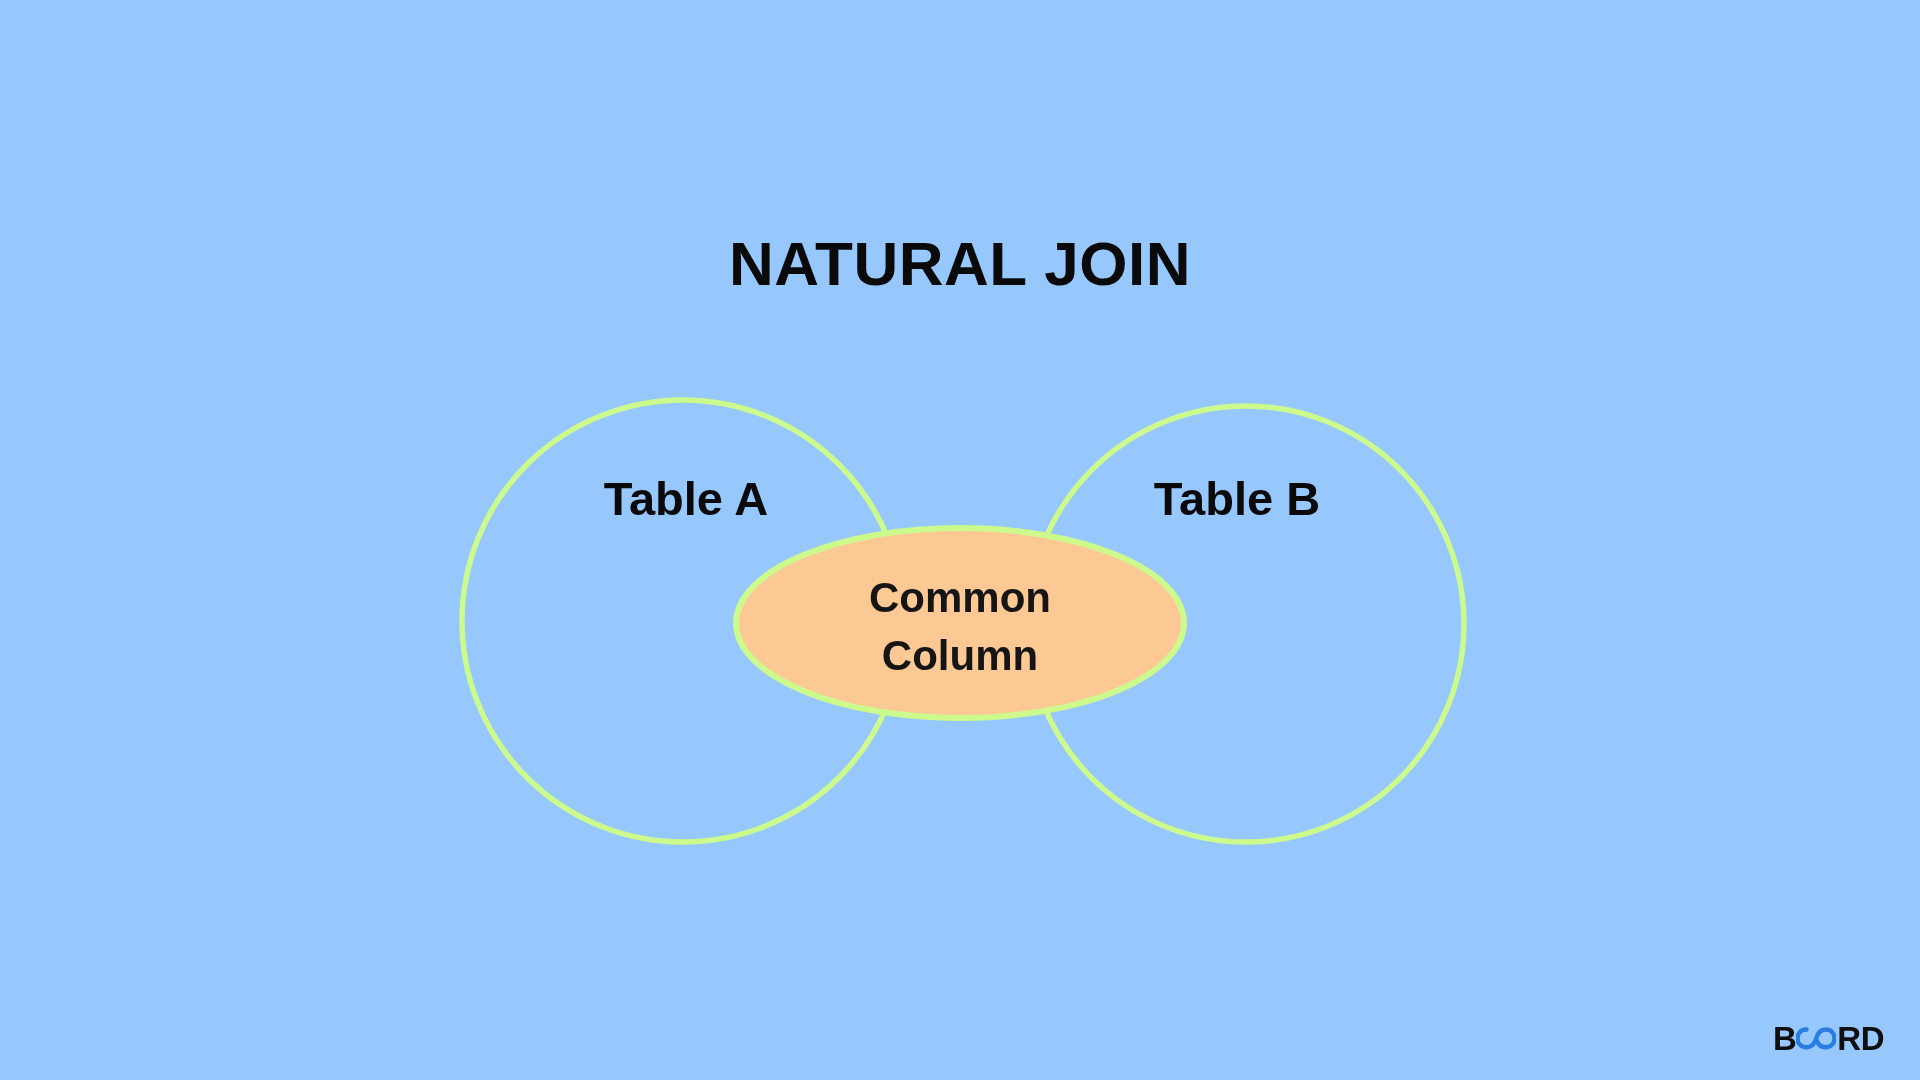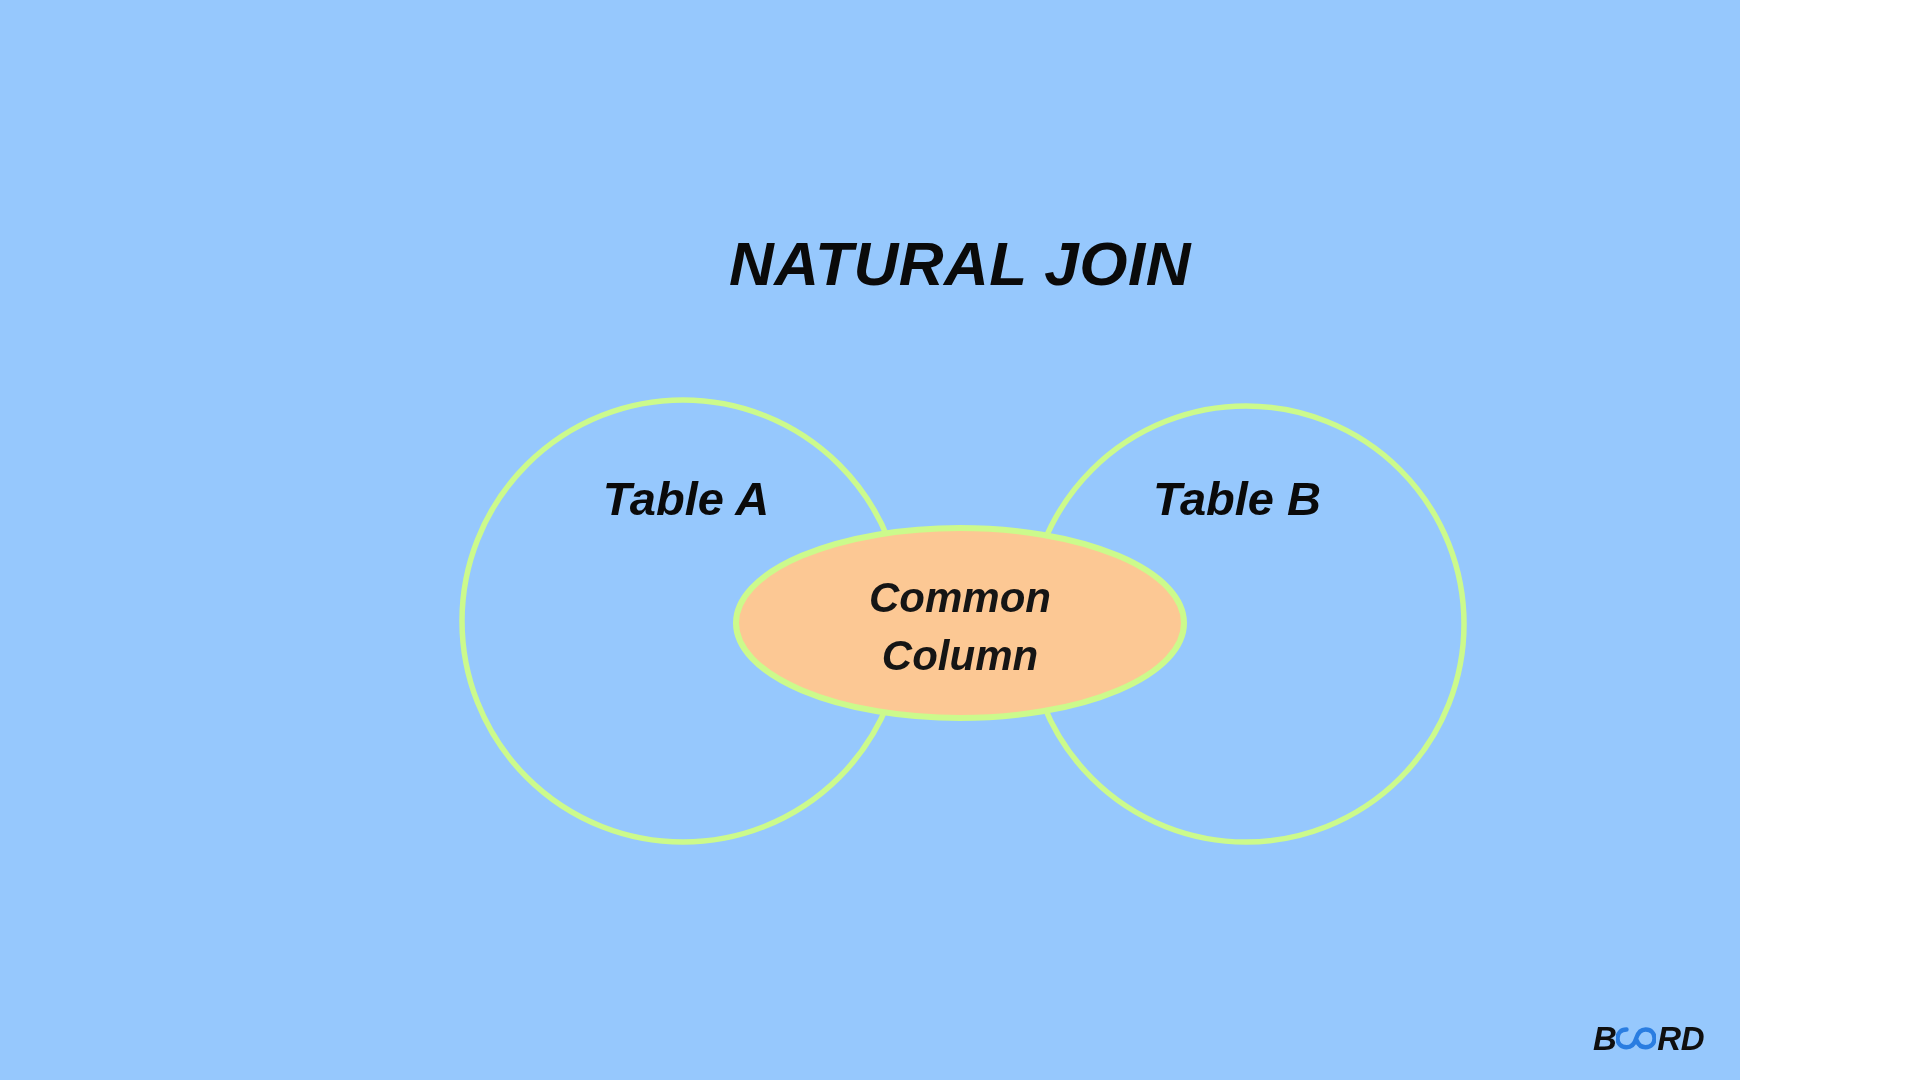--- a/index.html
+++ b/index.html
@@ -8,24 +8,23 @@
     padding: 0;
   }
   body {
     width: 1920px;
     height: 1080px;
     overflow: hidden;
     font-family: "Liberation Sans", "DejaVu Sans", sans-serif;
   }
   #slide {
     position: relative;
-    width: 1740px;
+    width: 1920px;
     height: 1080px;
     background: #96c8fd;
-    font-style: italic;
   }
   #venn-svg {
     position: absolute;
     left: 0;
     top: 0;
     width: 1920px;
     height: 1080px;
     display: block;
   }
   .svg-title {

